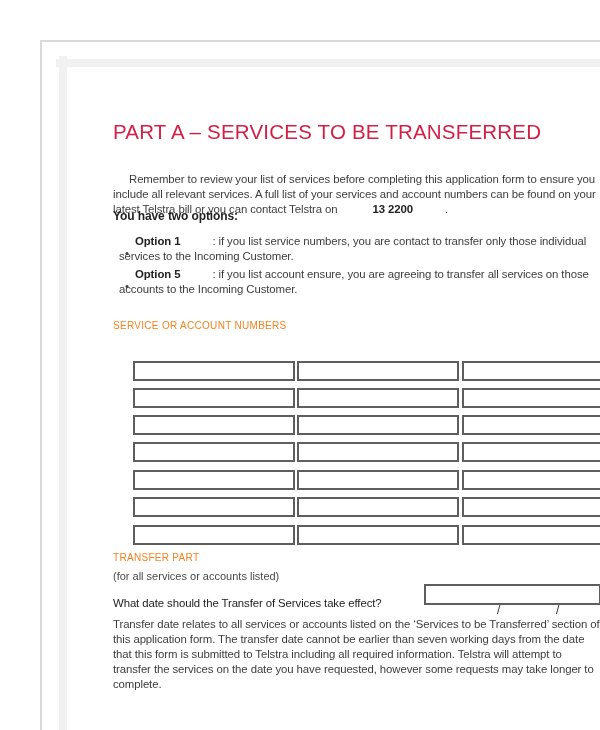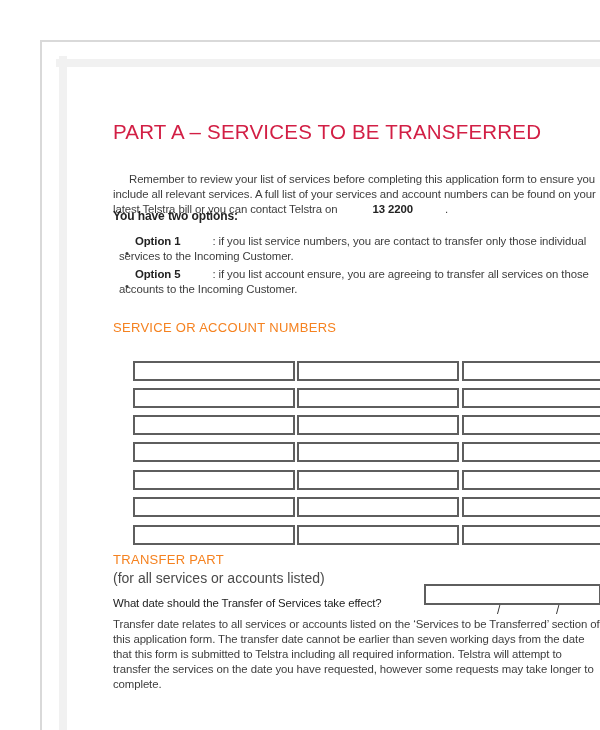--- a/index.html
+++ b/index.html
@@ -29,25 +29,25 @@
     .para b { color: #222; }
     .intro { top: 114px; }
     .options-head { position: absolute; left: 55px; top: 151px; font-size: 12px; font-weight: bold; color: #222; letter-spacing: -0.1px; }
     .option { position: absolute; left: 55px; width: 495px; font-size: 11.4px; line-height: 15px; color: #3d3d3d; padding-left: 10px; letter-spacing: -0.1px; }
     .option .bullet { position: absolute; left: 0; top: 0; }
     .option b { color: #222; }
     .opt1 { top: 176px; }
     .opt2 { top: 209px; }
 
     .section-head {
-      position: absolute; left: 55px; font-size: 13px; color: #f58220; letter-spacing: 0.3px; white-space: nowrap;
+      position: absolute; left: 55px; font-size: 10px; color: #f58220; letter-spacing: 0.3px; white-space: nowrap;
     }
     .sh-accounts { top: 262px; }
     .sh-date { top: 494px; }
-    .section-sub { position: absolute; left: 55px; top: 512px; font-size: 14px; color: #4a4a4a; }
+    .section-sub { position: absolute; left: 55px; top: 512px; font-size: 11px; color: #4a4a4a; }
 
     .grid { position: absolute; left: 55px; top: 283px; width: 491px; }
     .grid-row { position: absolute; left: 0; height: 20px; width: 491px; }
     .cell {
       position: absolute; top: 0; height: 20px; width: 162px;
       border: 2px solid #5e5e5e; background: #fff;
     }
     .c0 { left: 0; }
     .c1 { left: 164px; }
     .c2 { left: 329px; }

